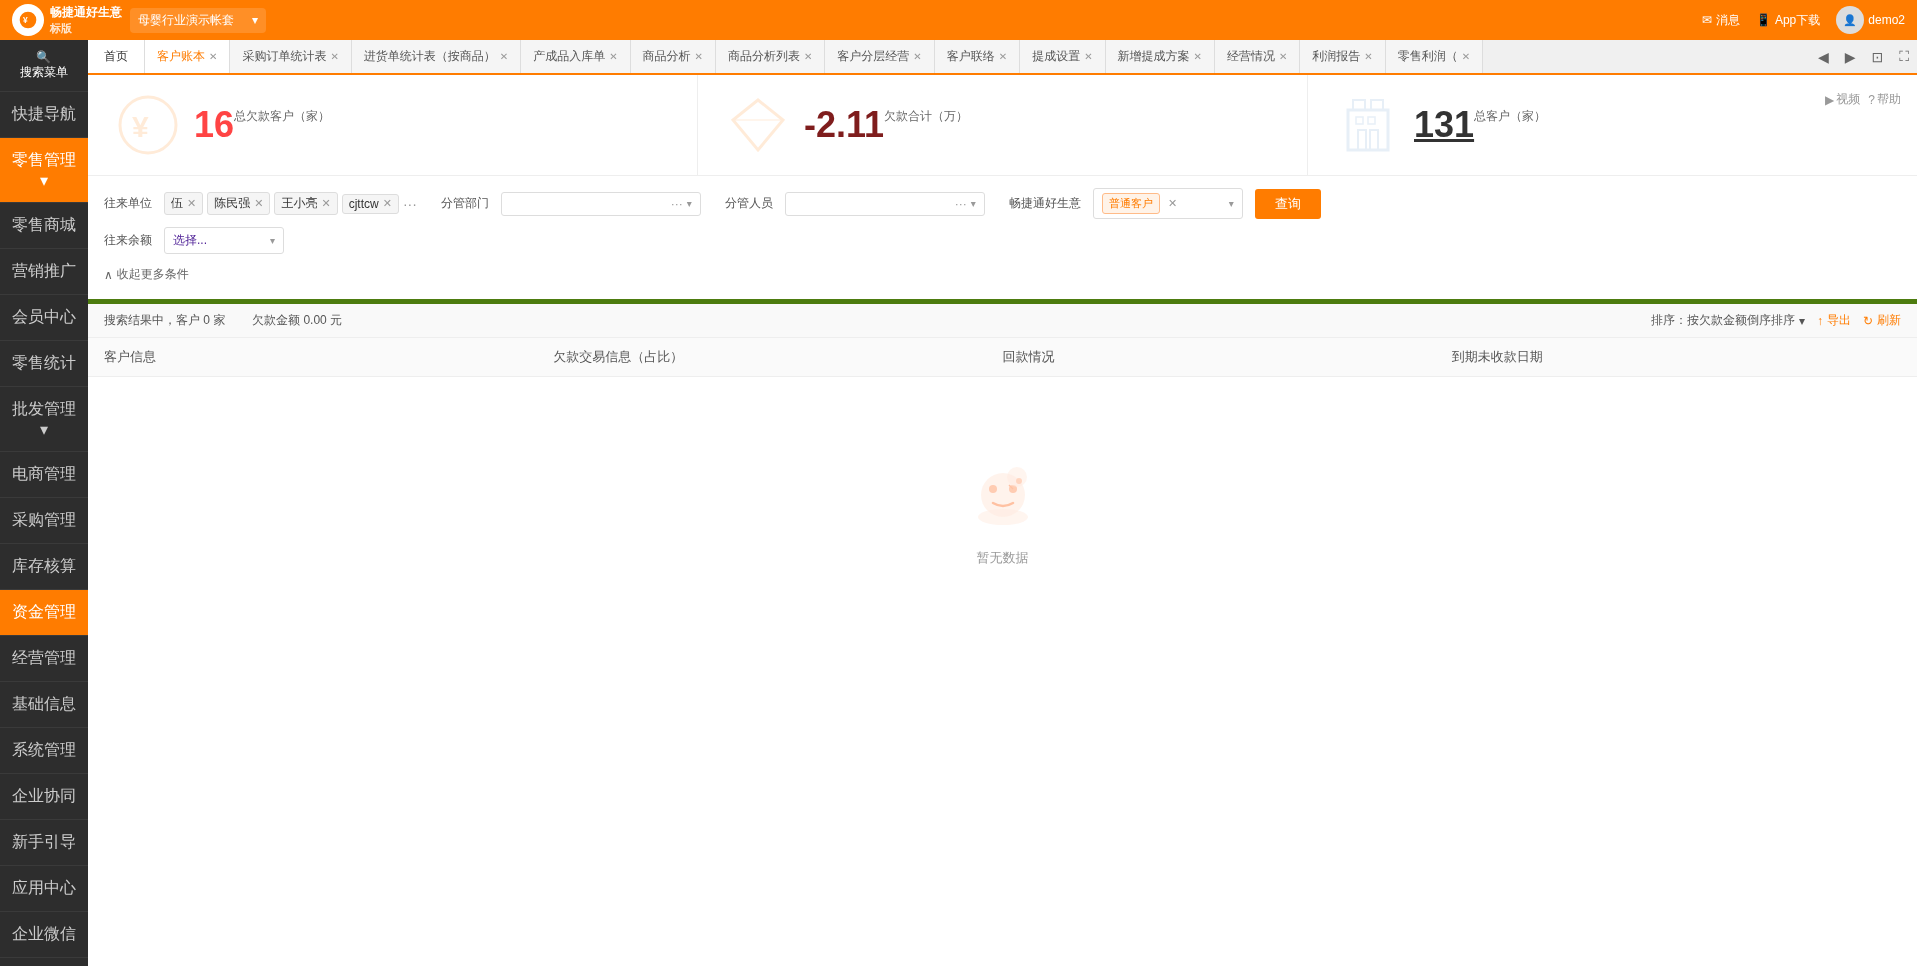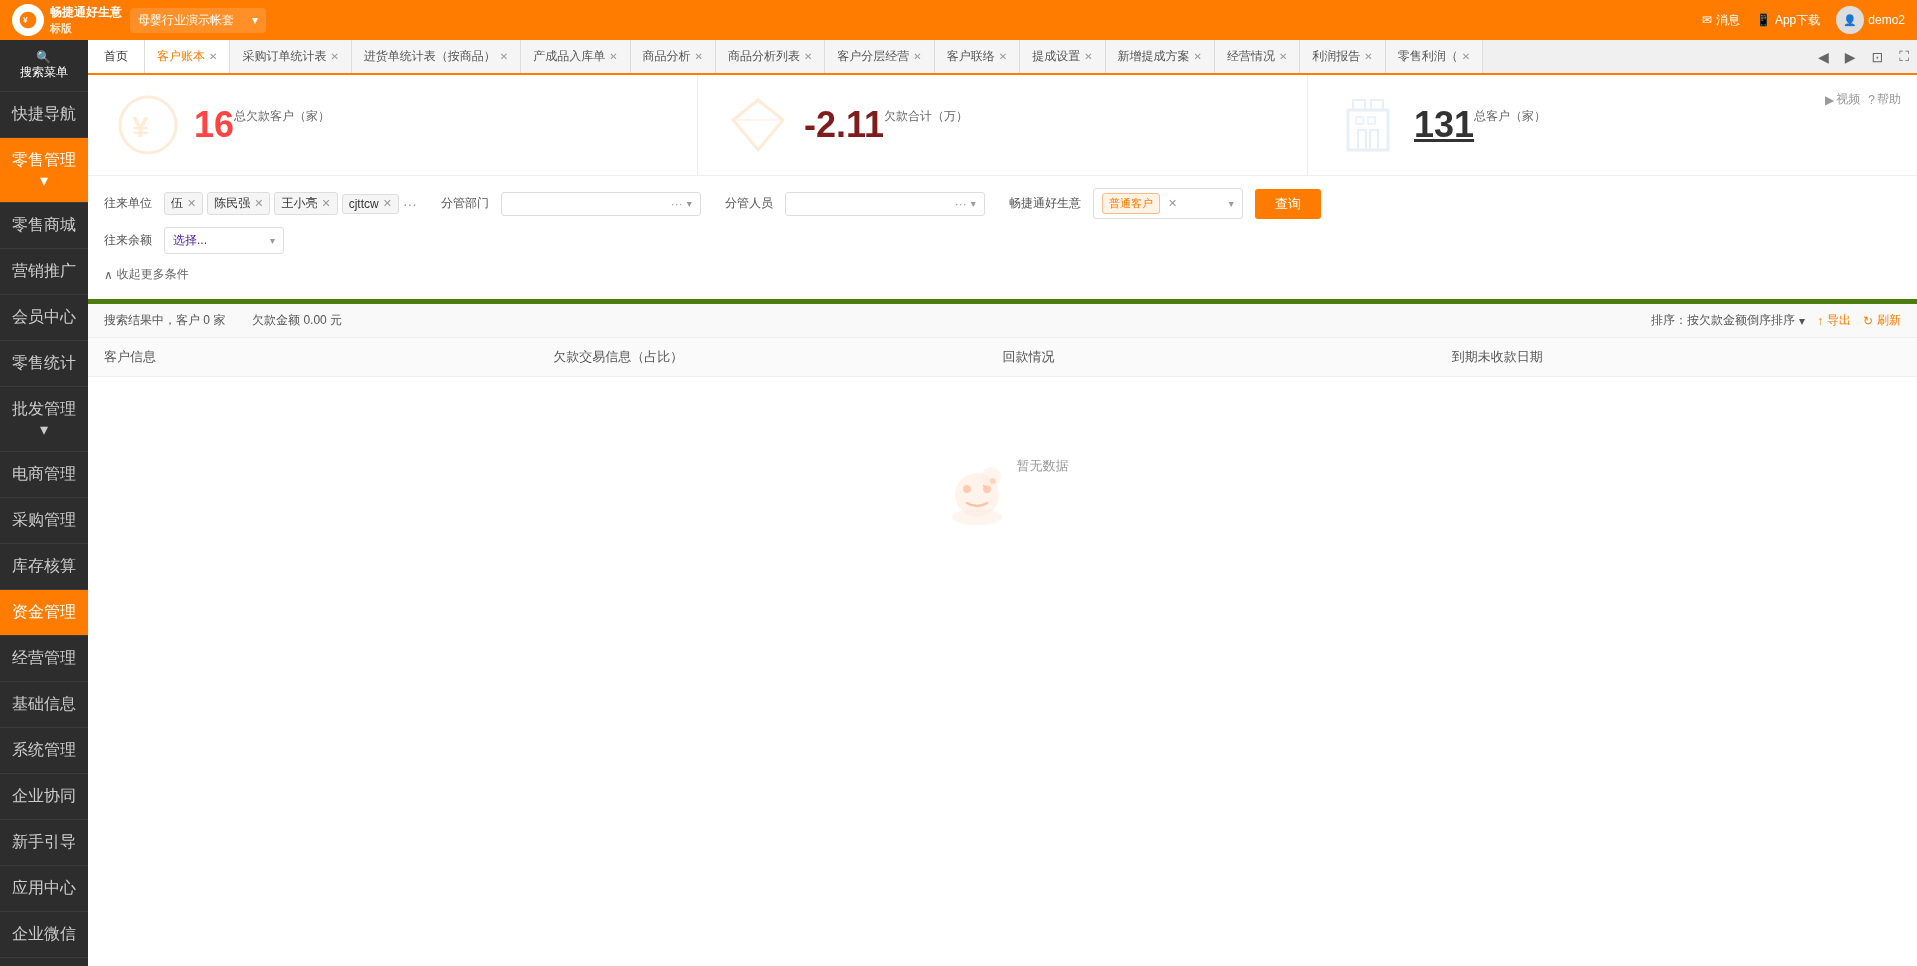--- a/index.html
+++ b/index.html
@@ -79,21 +79,21 @@
     .sort-select { display: flex; align-items: center; gap: 4px; cursor: pointer; color: #555; }
 
     
     .table-header { display: flex; padding: 10px 16px; background: #fafafa; border-bottom: 1px solid #eee; font-size: 13px; color: #555; font-weight: 500; }
     .table-col-1 { flex: 2; }
     .table-col-2 { flex: 2; }
     .table-col-3 { flex: 2; }
     .table-col-4 { flex: 2; }
 
     
-    .empty-state { display: flex; flex-direction: row; justify-content: center; padding: 80px 30px; }
+    .empty-state { display: flex; flex-direction: column; align-items: center; justify-content: center; padding: 80px 16px; }
     .empty-icon { width: 80px; height: 80px; opacity: 0.6; margin-bottom: 12px; }
     .empty-text { color: #999; font-size: 13px; }
 
     
     .customer-tag { background: #fff3e8; border: 1px solid #ffbb88; border-radius: 3px; padding: 2px 6px; font-size: 11px; color: #ff7c00; }
   </style>
 </head>
 <body>
 
 <div class="top-bar">

